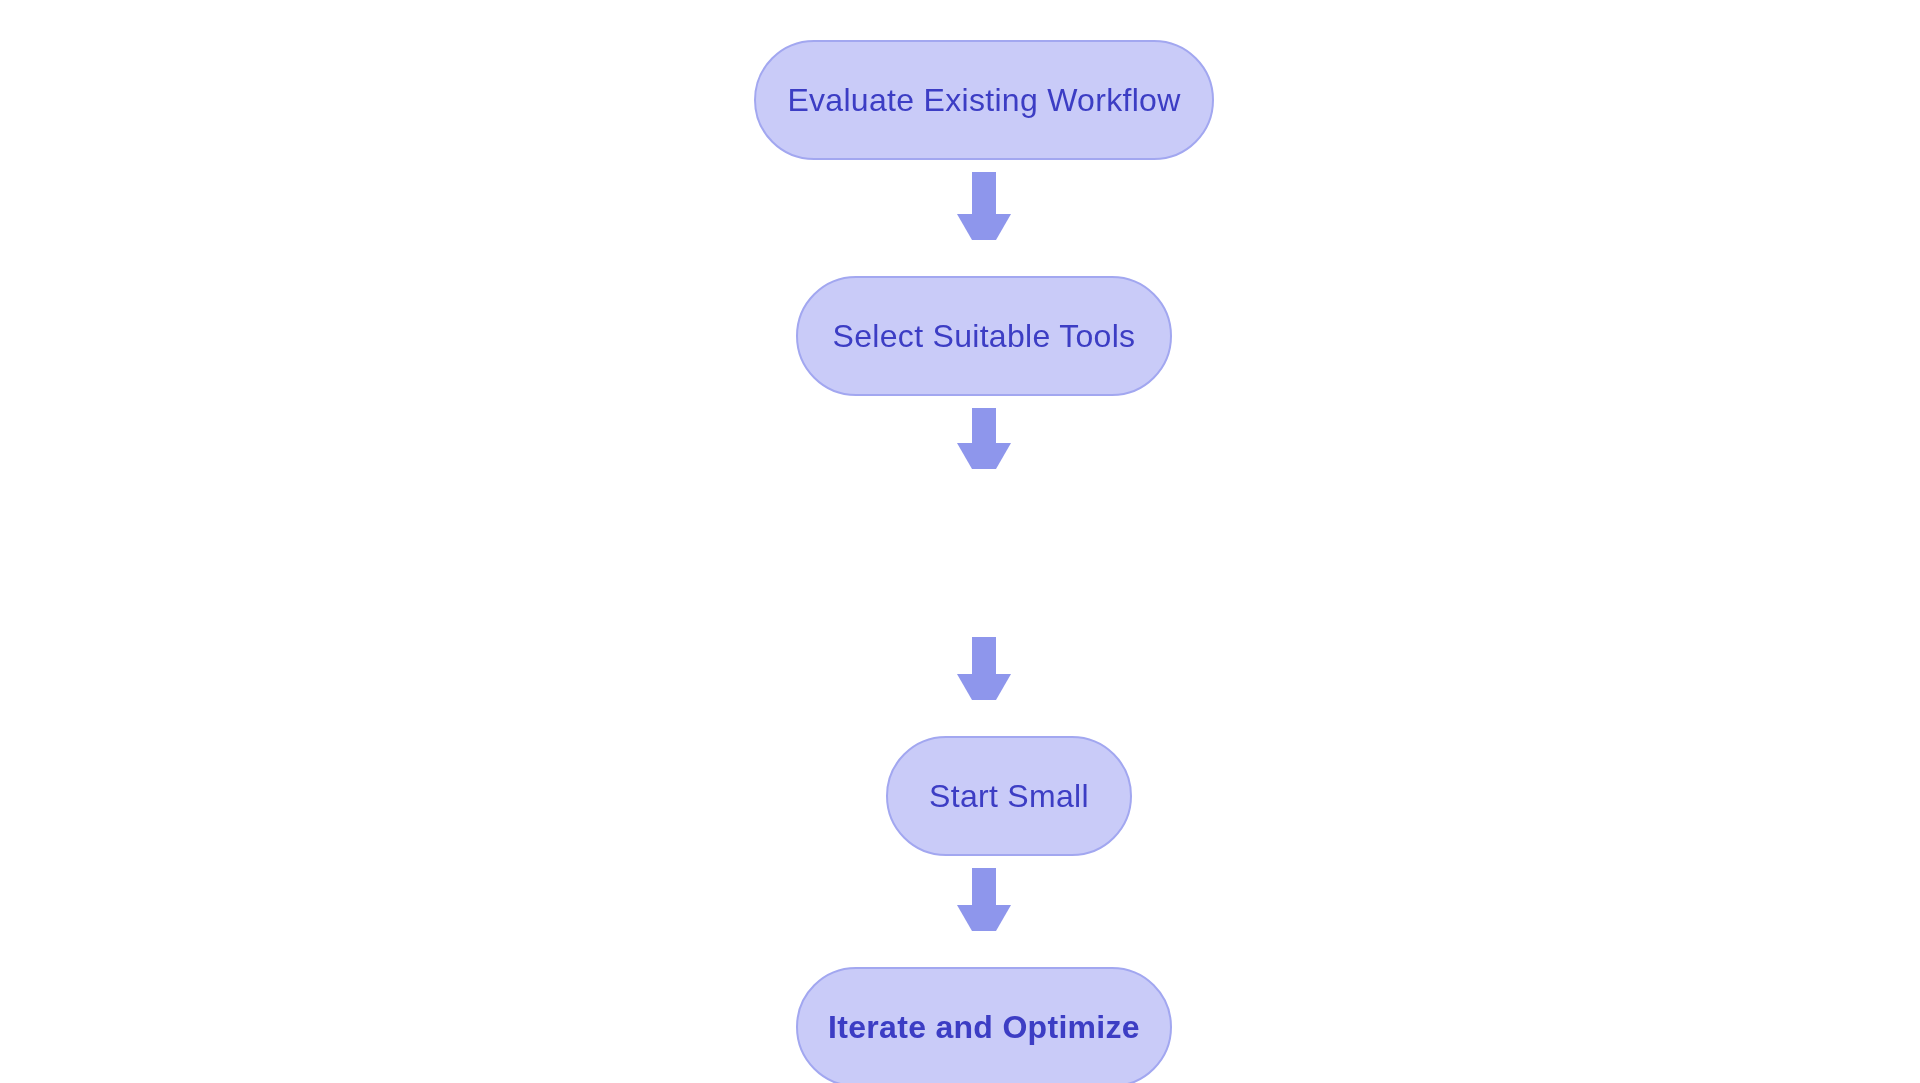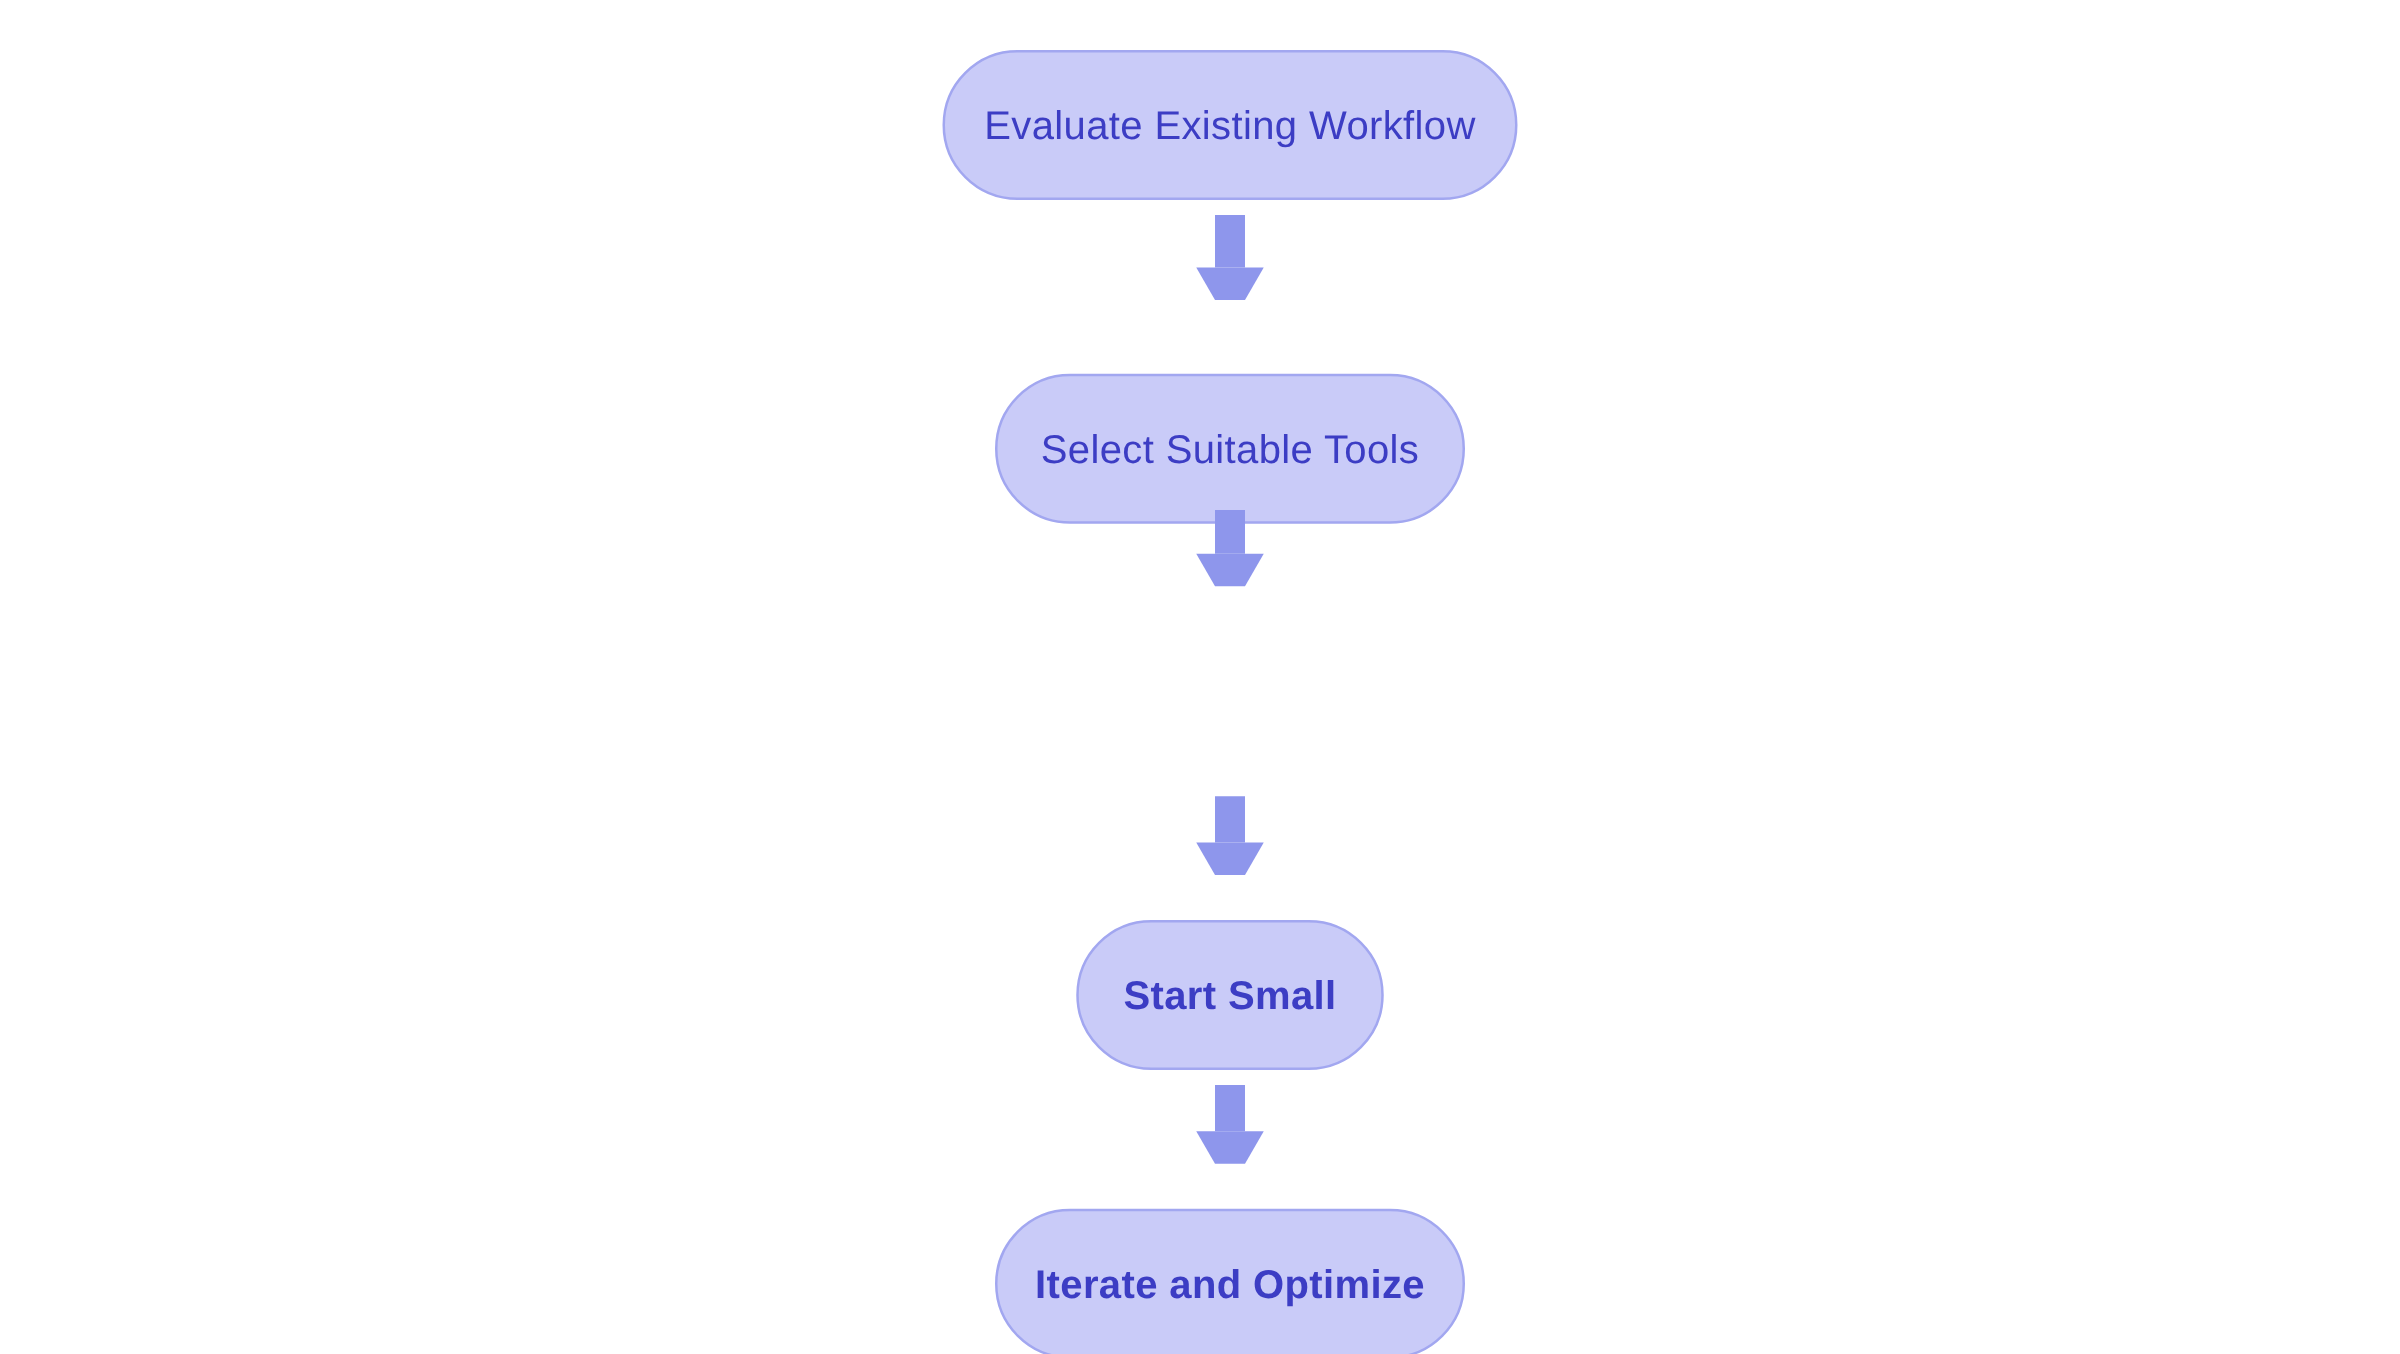--- a/index.html
+++ b/index.html
@@ -34,23 +34,23 @@
     justify-content: center;
     text-align: center;
   }
   .node-label {
     color: var(--node-text);
     font-size: 32px;
     letter-spacing: 0.3px;
     white-space: nowrap;
   }
   .node-0 { left: 730px; top: 16px;  width: 460px; }
-  .node-1 { left: 772px; top: 252px; width: 376px; margin-top: 23px; }
+  .node-1 { left: 772px; top: 252px; width: 376px; }
   .node-2 { left: 809px; top: 481px; width: 302px; }
-  .node-3 { left: 837px; top: 712px; width: 246px; font-weight: bold; }
+  .node-3 { left: 862px; top: 712px; width: 246px; }
   .node-4 { left: 772px; top: 943px; width: 376px; font-weight: bold; }
 
   .arrow {
     position: absolute;
     left: 945px;
     width: 30px;
     display: flex;
     flex-direction: column;
     align-items: center;
   }

